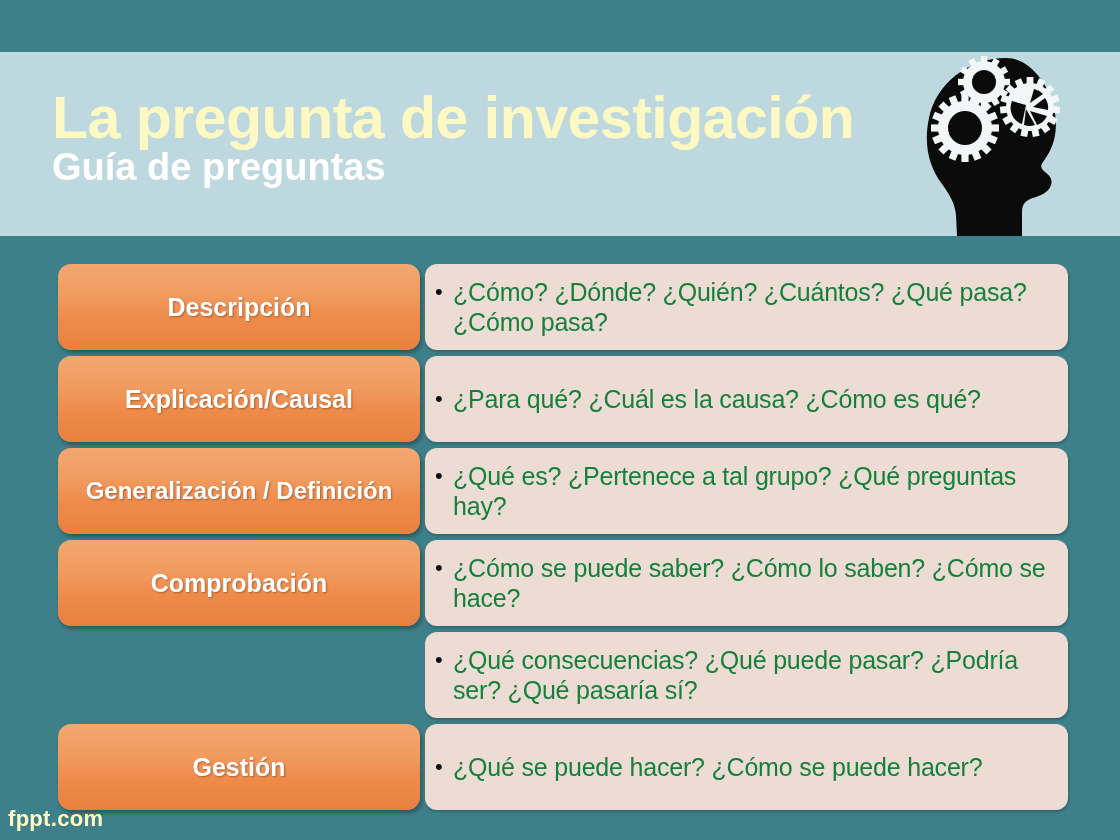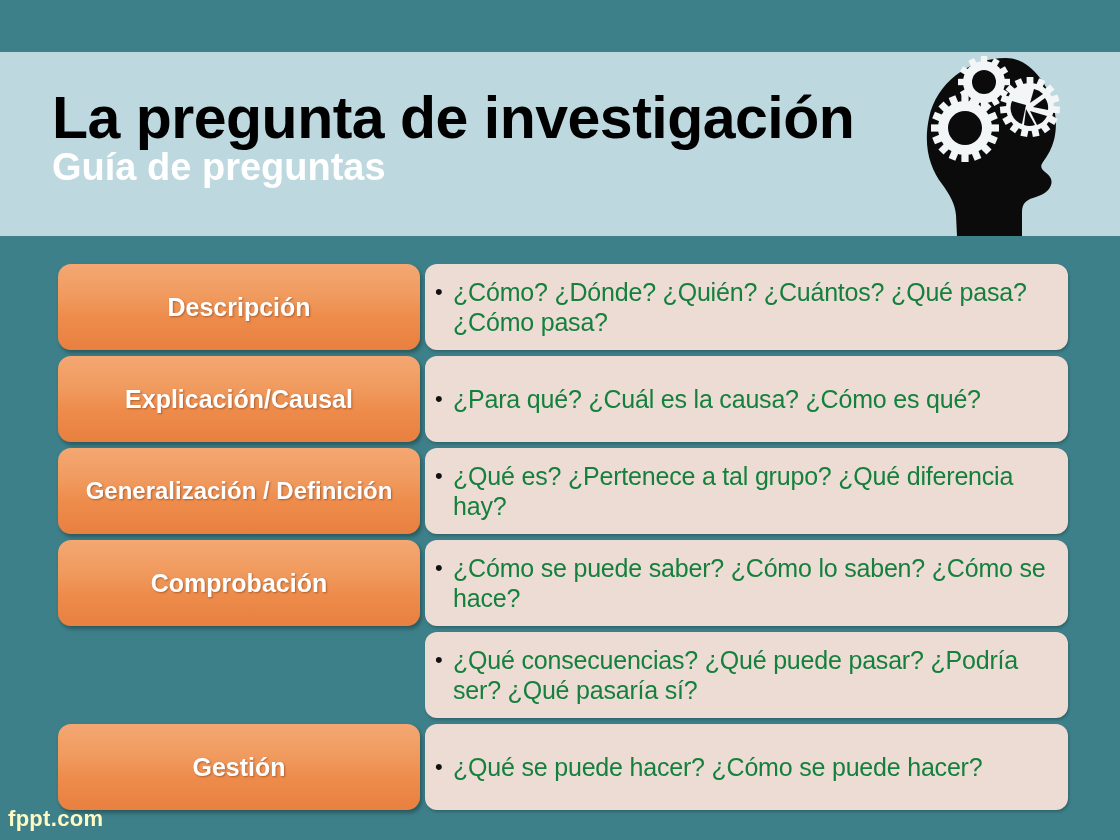--- a/index.html
+++ b/index.html
@@ -27,21 +27,21 @@
   }
   #header-text {
     position: absolute;
     left: 52px;
     top: 88px;
     z-index: 4;
   }
   #slide-title {
     font-size: 59px;
     font-weight: bold;
-    color: #000000;
+    color: #fef9c3;
     letter-spacing: -0.5px;
     line-height: 1.02;
     white-space: nowrap;
   }
   #slide-subtitle {
     font-size: 38px;
     font-weight: bold;
     color: #ffffff;
     line-height: 1.05;
     margin-top: 0;
@@ -280,21 +280,21 @@
       </div>
     </div>
 
     <div class="row">
       <div class="cat-chip">
         <span class="cat-label two-line">Generalización / Definición</span>
       </div>
       <div class="q-box">
         <div class="q-line">
           <span class="q-bullet">•</span>
-          <span class="q-text">¿Qué es? ¿Pertenece a tal grupo? ¿Qué diferencia hay?</span>
+          <span class="q-text">¿Qué es? ¿Pertenece a tal grupo? ¿Qué preguntas hay?</span>
         </div>
       </div>
     </div>
 
     <div class="row">
       <div class="cat-chip">
         <span class="cat-label">Comprobación</span>
       </div>
       <div class="q-box">
         <div class="q-line">

